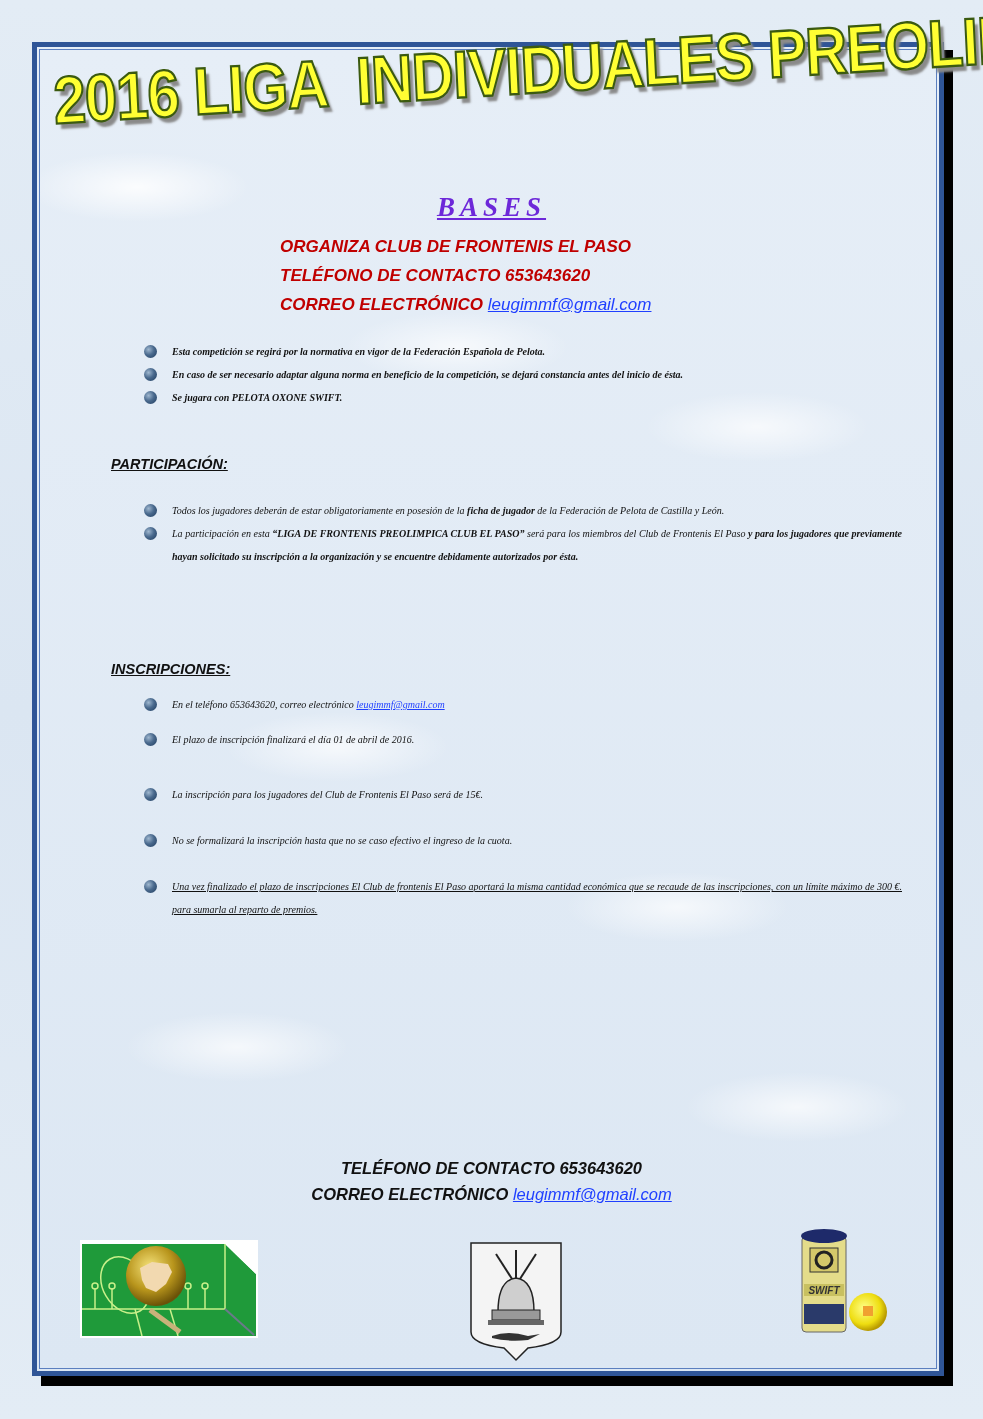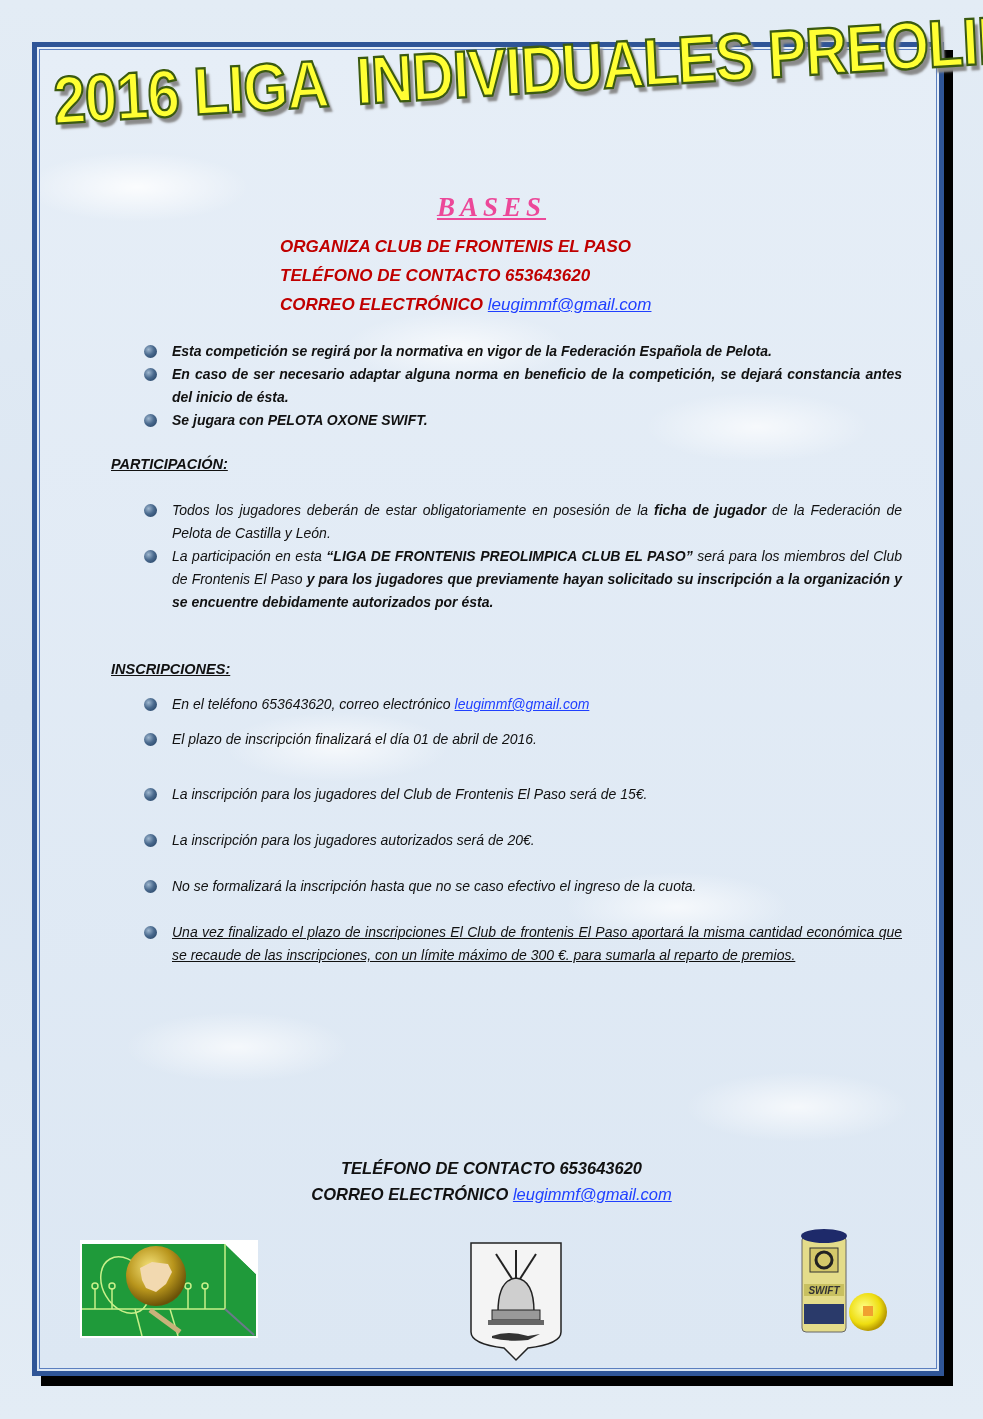--- a/index.html
+++ b/index.html
@@ -45,31 +45,31 @@
     font-weight: bold; font-size: 58px; letter-spacing: -1px;
     color: #ffff33;
     -webkit-text-stroke: 2px #3b5a10;
     text-shadow: 4px 5px 2px #8a8a8a;
     white-space: pre;
     transform: scaleY(1.15) rotate(-3.2deg);
   }
   .bases {
     position: absolute; left: 0; width: 983px; top: 192px; text-align: center;
     font-family: "Liberation Serif", serif; font-style: italic; font-weight: bold;
-    font-size: 27px; letter-spacing: 5px; color: #ec4899; text-decoration: underline;
+    font-size: 27px; letter-spacing: 5px; color: #6d28d9; text-decoration: underline;
   }
   .org {
     position: absolute; left: 280px; top: 232px;
     font-family: "Liberation Sans", sans-serif; font-style: italic; font-weight: bold;
     font-size: 17px; color: #c00000; line-height: 29px;
   }
   .org a, .contact a, .list a { color: #1f3fff; text-decoration: underline; font-weight: normal; }
   .list {
     position: absolute; left: 140px; width: 762px; margin: 0; padding: 0; list-style: none;
-    font-family: Liberation Sans, sans-serif; font-style: italic; font-size: 14px;
+    font-family: Liberation Serif, serif; font-style: italic; font-size: 10px;
     color: #111; line-height: 23px;
   }
   .list li { position: relative; padding-left: 32px; text-align: justify; }
   .bullet {
     position: absolute; left: 4px; top: 5px; width: 13px; height: 13px; border-radius: 50%;
     background: radial-gradient(circle at 35% 35%, #9fb7cf 0%, #4a6a8e 45%, #1d3a5c 100%);
   }
   .bold { font-weight: bold; }
   .u { text-decoration: underline; }
   .heading {
@@ -121,21 +121,20 @@
     <span class="bullet"></span><span>La participación en esta </span><span class="bold">“LIGA DE FRONTENIS  PREOLIMPICA  CLUB EL PASO”</span><span> será para los miembros del Club de Frontenis El Paso </span><span class="bold">y para los jugadores que previamente hayan solicitado su inscripción a la organización y se encuentre debidamente autorizados por ésta.</span>
   </li>
 </ul>
 
 <div class="heading" style="top:661px;">INSCRIPCIONES:</div>
 
 <ul class="list" style="top:693px;">
   <li style="margin-bottom:12px;"><span class="bullet"></span><span>En el teléfono 653643620, correo electrónico </span><a>leugimmf@gmail.com</a></li>
   <li style="margin-bottom:32px;"><span class="bullet"></span><span>El plazo de inscripción finalizará el día 01 de abril de 2016.</span></li>
   <li style="margin-bottom:23px;"><span class="bullet"></span><span>La inscripción para los jugadores del Club de Frontenis El Paso será de 15€.</span></li>
-  <li style="margin-bottom:23px;"><span class="bullet"></span><span>La inscripción para los jugadores autorizados será de 20€.</span></li>
   <li style="margin-bottom:23px;"><span class="bullet"></span><span>No se formalizará la inscripción hasta que no se caso efectivo el ingreso de la cuota.</span></li>
   <li><span class="bullet"></span><span class="u">Una vez finalizado el plazo de inscripciones El Club de frontenis El Paso aportará la misma cantidad económica que se recaude de las inscripciones, con un límite máximo de 300 €. para sumarla al reparto de premios.</span></li>
 </ul>
 
 <div class="contact">
   <div>TELÉFONO DE CONTACTO 653643620</div>
   <div>
     <span>CORREO ELECTRÓNICO</span>
     <a>leugimmf@gmail.com</a>
   </div>

